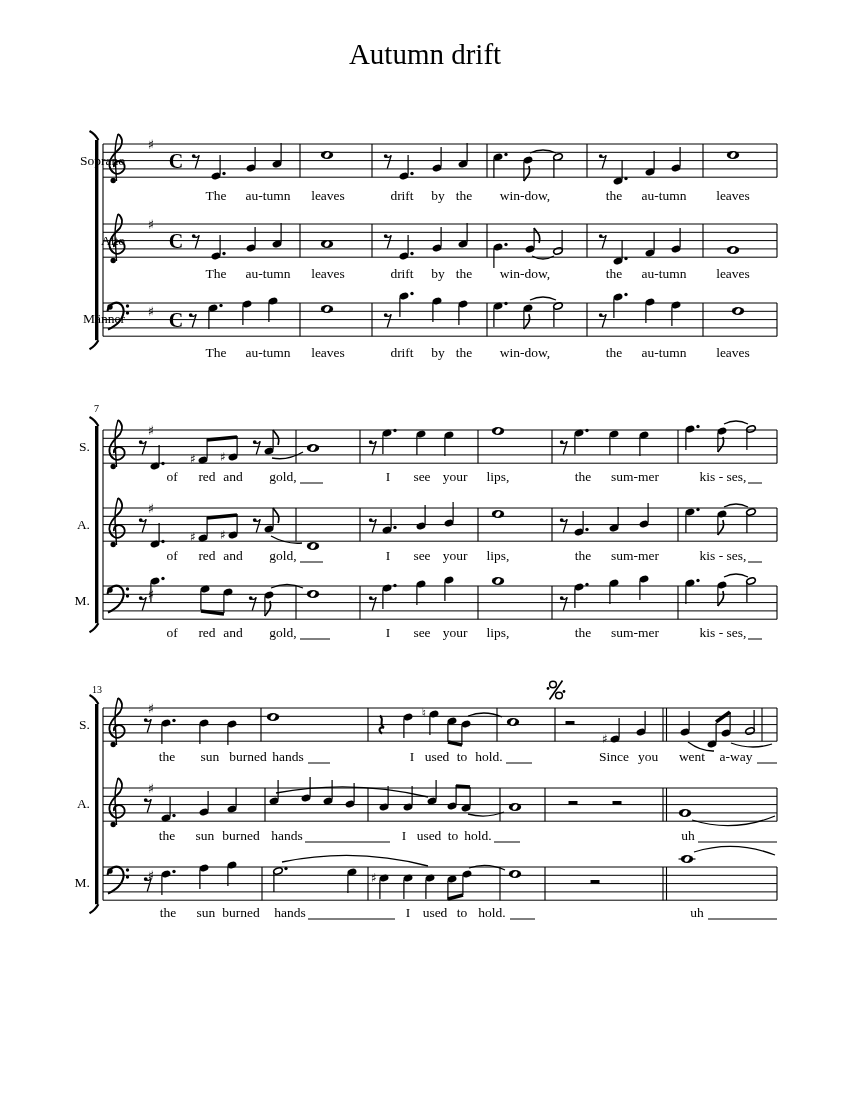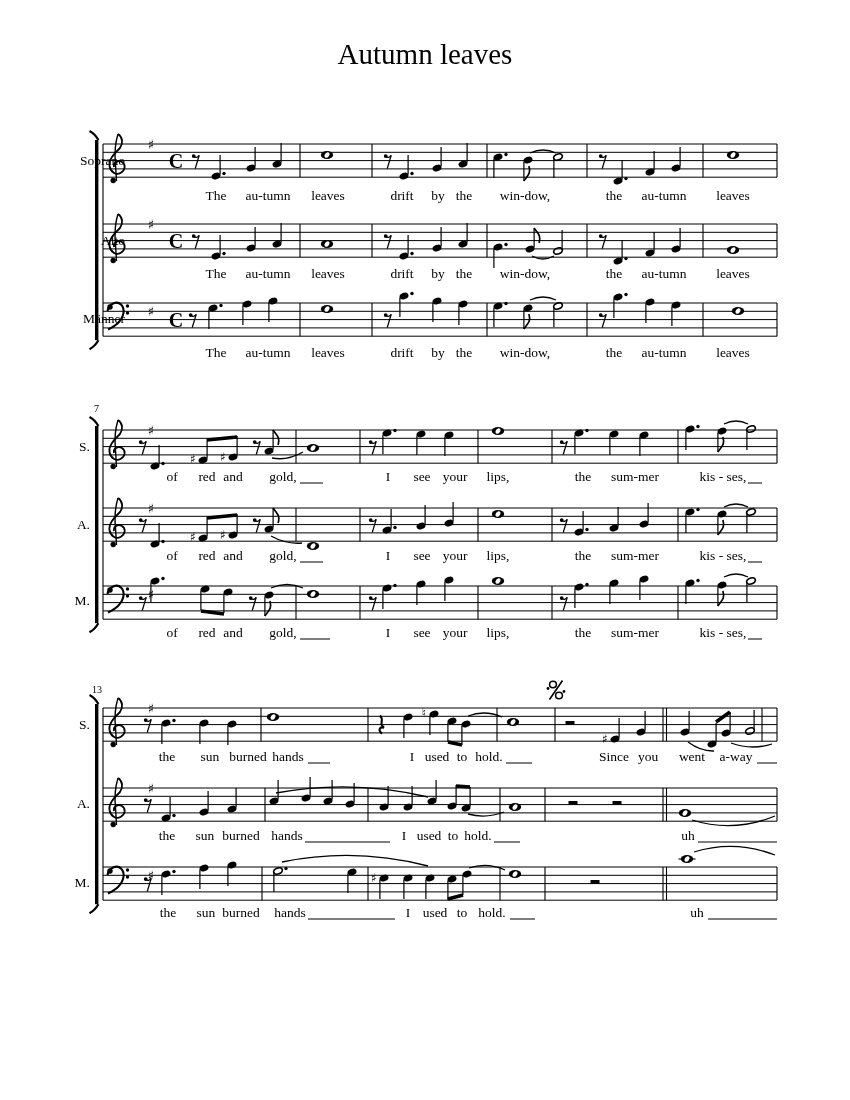--- a/index.html
+++ b/index.html
@@ -13,21 +13,21 @@
   .slabel{font-family:"Liberation Serif",serif;font-size:13.5px;}
   .mnum{font-family:"Liberation Serif",serif;font-size:10px;}
   .tsig{font-family:"Liberation Serif",serif;font-size:20px;font-weight:bold;}
   .acc,.keysig{font-family:"DejaVu Sans",sans-serif;font-size:12px;}
   .keysig{font-size:13px;}
 </style>
 </head>
 <body>
 
 <div id="page">
-  <h1 id="title">Autumn leaves</h1>
+  <h1 id="title">Autumn drift</h1>
   <svg id="score" width="850" height="1100" viewBox="0 0 850 1100">
       <g>
         <rect x="95" y="140" width="3.4" height="200.2" fill="#000000"></rect>
         <path d="M 98.4,140 Q 95,134 89.5,131" stroke="#000000" stroke-width="2.2" fill="none"></path>
         <path d="M 98.4,340.2 Q 95,346.2 89.5,349.2" stroke="#000000" stroke-width="2.2" fill="none"></path>
         <line x1="103" y1="144" x2="103" y2="336.2" stroke="#000000" stroke-width="1.1"></line>
         <g>
           <line x1="103" y1="144" x2="777" y2="144" stroke="#000000" stroke-width="1"></line>
           <line x1="103" y1="152.3" x2="777" y2="152.3" stroke="#000000" stroke-width="1"></line>
           <line x1="103" y1="160.6" x2="777" y2="160.6" stroke="#000000" stroke-width="1"></line>

